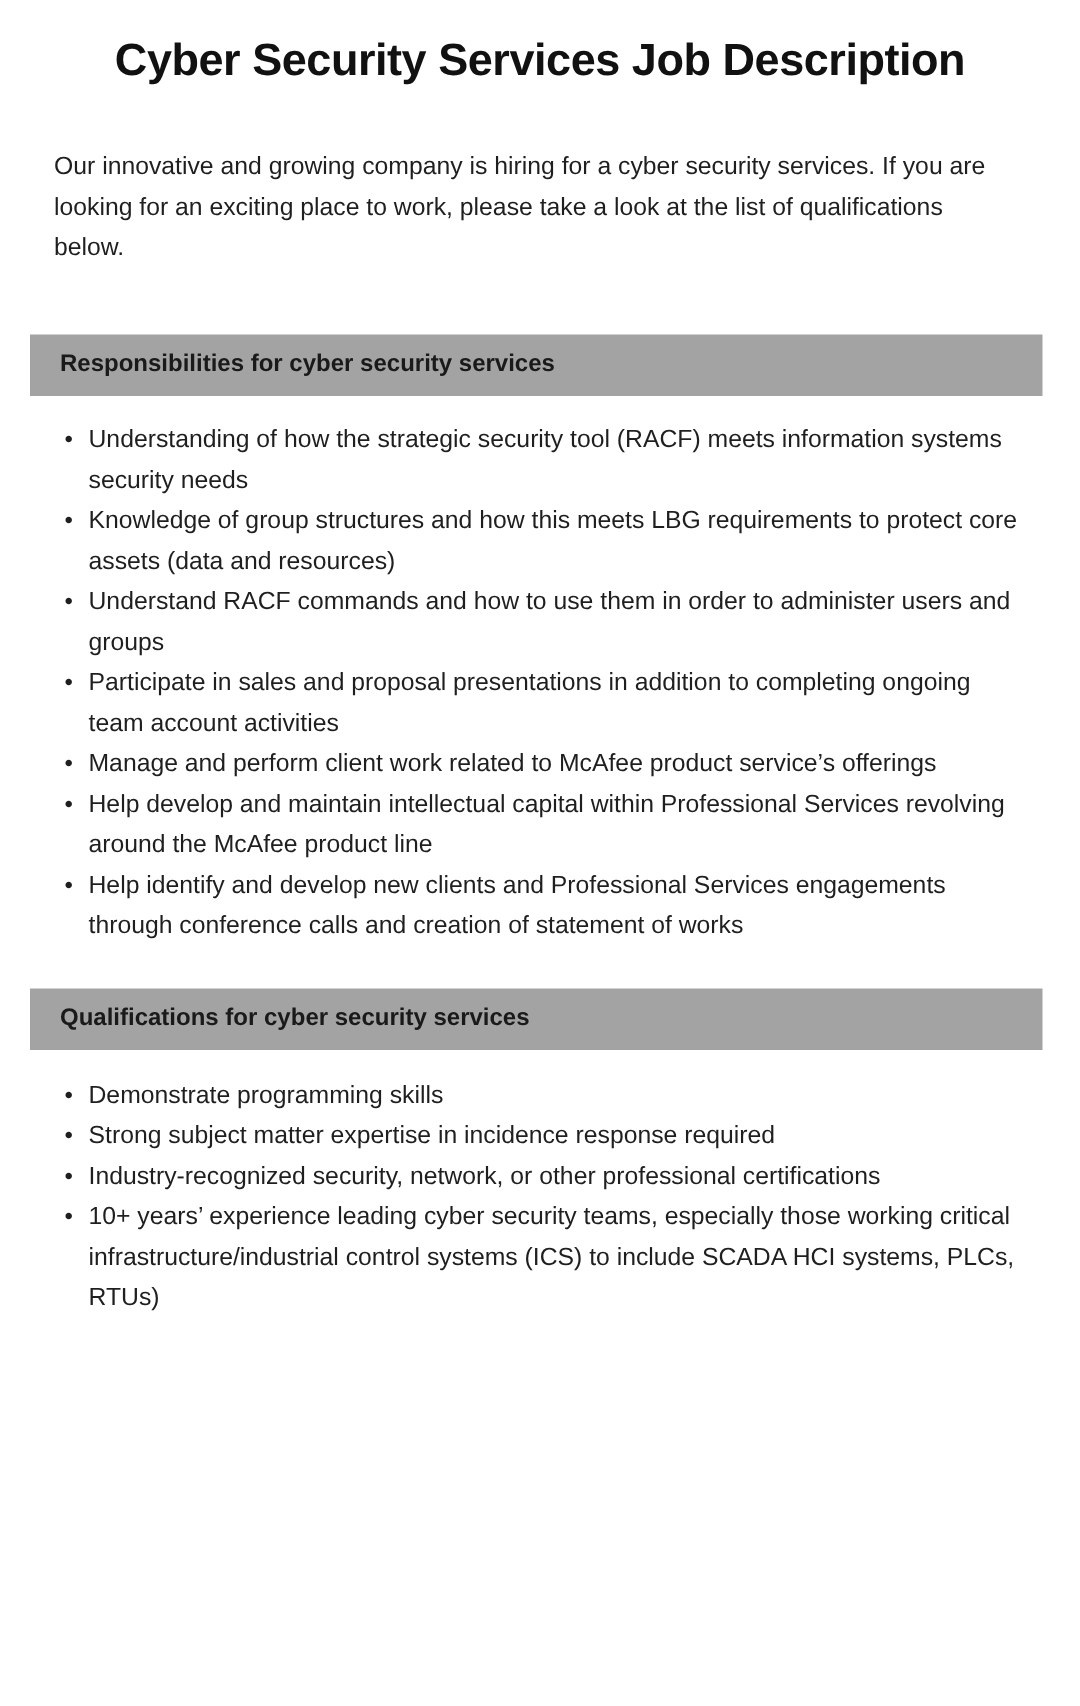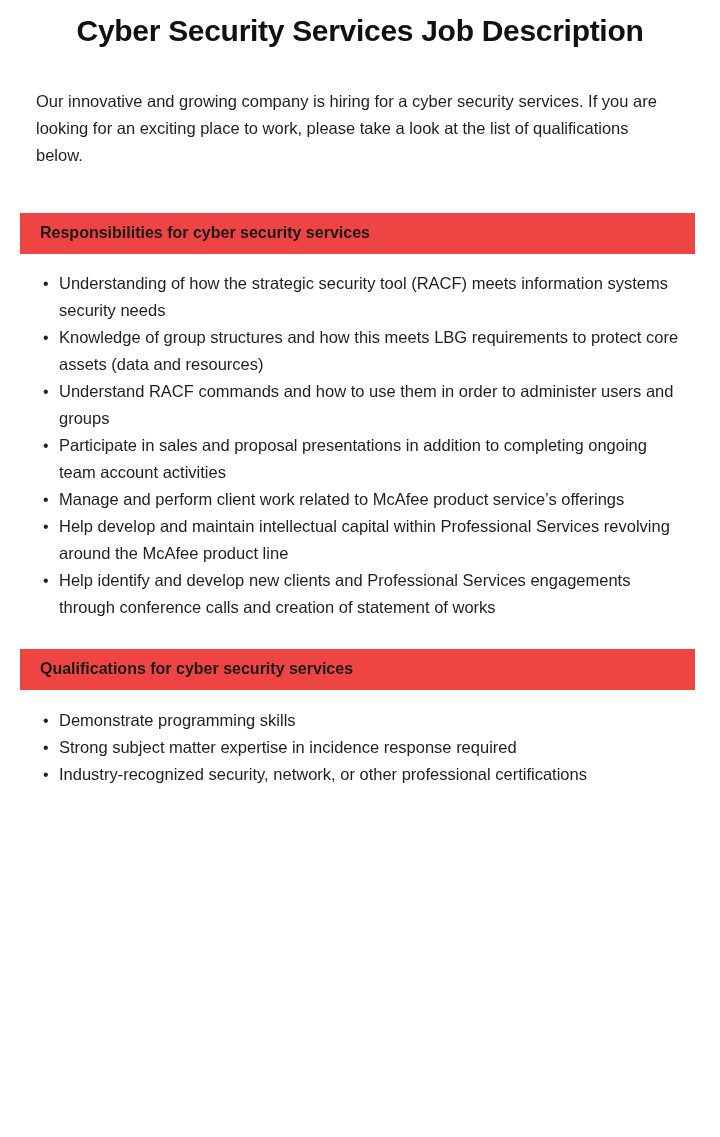--- a/index.html
+++ b/index.html
@@ -15,21 +15,21 @@
     -webkit-font-smoothing: antialiased;
     overflow: hidden;
   }
   .page {
     width: 720px;
     box-sizing: border-box;
     padding: 0;
   }
   .doc-title {
     margin: 0;
-    padding: 12px 20px 0 20px;
+    padding: 22px 20px 0 20px;
     text-align: center;
     font-size: 30px;
     line-height: 38px;
     font-weight: 700;
     letter-spacing: -0.3px;
     color: #111111;
   }
   .intro {
     margin: 16px;
     padding: 22px 25px 0 20px;
@@ -39,21 +39,21 @@
     color: #1f1f1f;
   }
   .section {
     margin: 0;
     padding: 0;
   }
   .section-head-wrap {
     padding: 28px 25px 0 20px;
   }
   .section-head {
-    background: #ef4444;
+    background: #a3a3a3;
     margin: 0;
     padding: 10px 20px 11px 20px;
     font-size: 16px;
     line-height: 20px;
     font-weight: 700;
     color: #1a1a1a;
   }
   .section-list {
     list-style: none;
     margin: 0;
@@ -106,16 +106,17 @@
   </div>
 
   <div class="section">
     <div class="section-head-wrap">
       <div class="section-head">Qualifications for cyber security services</div>
     </div>
     <ul class="section-list qual-list">
       <li>Demonstrate programming skills</li>
       <li>Strong subject matter expertise in incidence response required</li>
       <li>Industry-recognized security, network, or other professional certifications</li>
+      <li>10+ years’ experience leading cyber security teams, especially those working critical infrastructure/industrial control systems (ICS) to include SCADA HCI systems, PLCs, RTUs)</li>
     </ul>
   </div>
 
 </div>
 
 </body></html>

